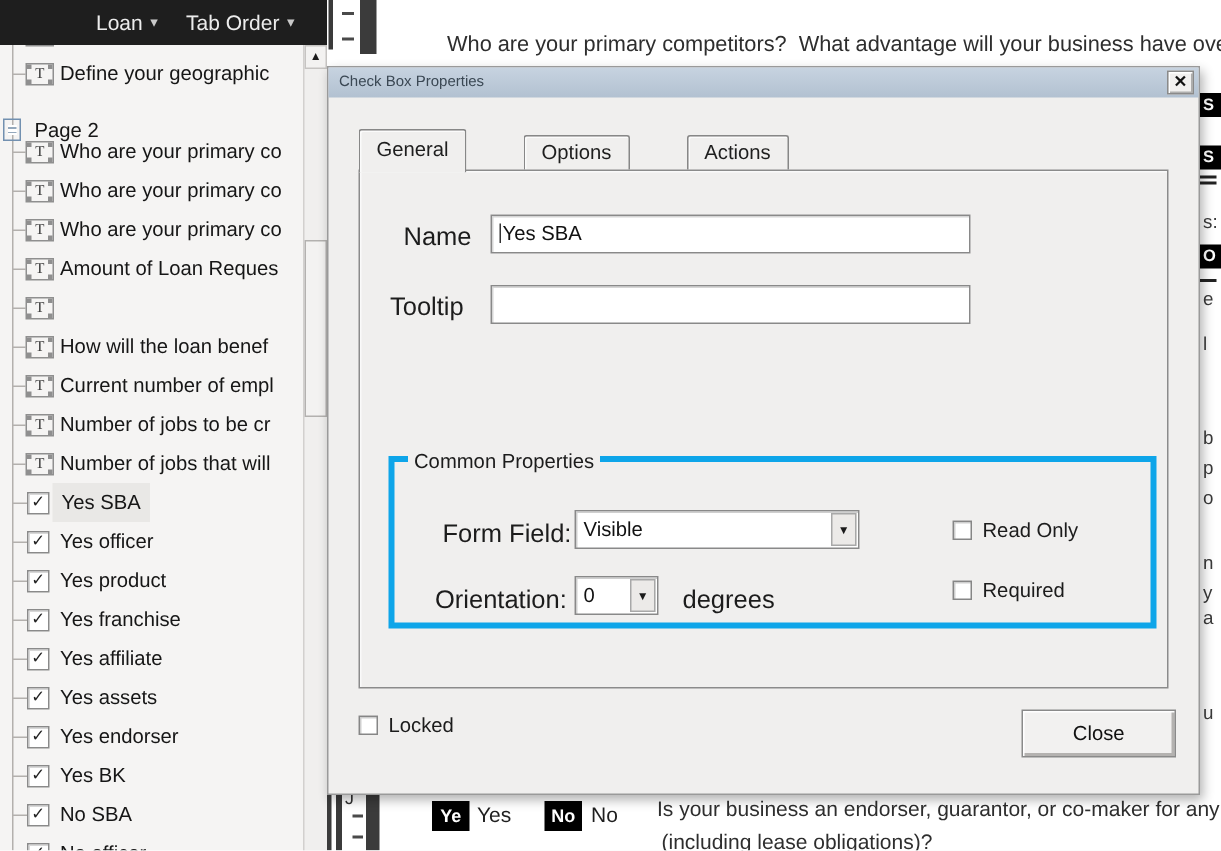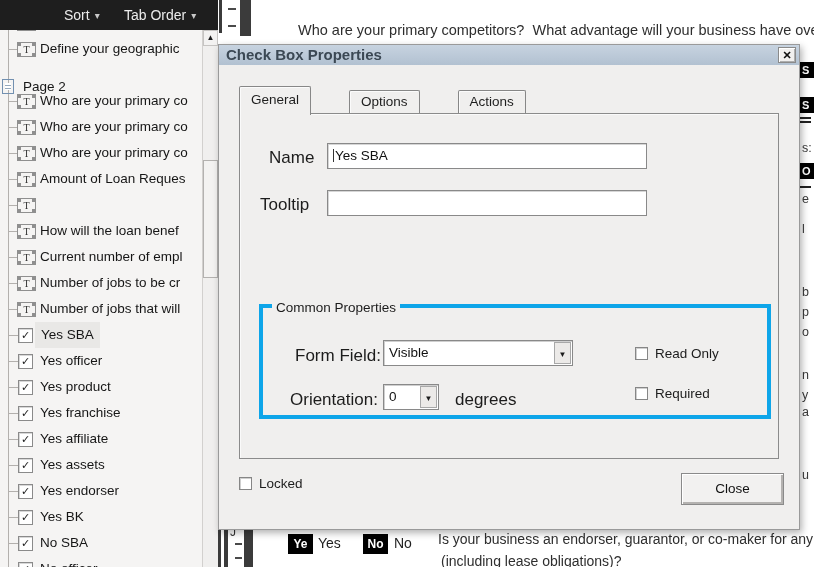--- a/index.html
+++ b/index.html
@@ -58,22 +58,22 @@
   #sb-up{position:absolute;left:0;top:0;width:15px;height:16px;background:#f3f2f1;
          border:1px solid #c6c4c2;box-sizing:border-box;font-size:8px;line-height:14px;
          text-align:center;color:#1a1a1a;}
   #sb-thumb{position:absolute;left:0;top:130px;width:15px;height:118px;background:#f3f2f1;
             border:1px solid #b3b1af;box-sizing:border-box;}
 
   
   #dlg{position:absolute;left:218px;top:44px;width:582px;height:486px;background:#f0efee;
        border:1px solid #9a9a9a;box-sizing:border-box;box-shadow:2px 3px 7px rgba(0,0,0,.30);z-index:10;}
   #dlg-title{position:absolute;left:0;top:0;right:0;height:20px;
-             background:linear-gradient(#c7d3e0,#b2c1d1);color:#3b4854;font-size:15px;
-             line-height:20px;padding-left:7px;font-weight:bold;}
+             background:linear-gradient(#c7d3e0,#b2c1d1);color:#3b4854;font-size:10px;
+             line-height:20px;padding-left:7px;}
   #dlg-x{position:absolute;right:3px;top:2px;width:18px;height:16px;background:#f1f0ef;
          border:1px solid #8a8a8a;box-shadow:inset 1px 1px 0 #fff,inset -1px -1px 0 #aeaeae;
          box-sizing:border-box;font-size:11px;font-weight:bold;line-height:14px;text-align:center;color:#111;}
   #tabs{position:absolute;left:20px;top:42px;height:27px;display:flex;align-items:flex-end;gap:36px;}
   .tab{height:23px;line-height:21px;padding:0 11px;font-size:13.5px;color:#1e1e1e;background:#f0efee;
        border:1px solid #878787;border-bottom:none;border-radius:2px 2px 0 0;margin-right:2px;
        box-shadow:inset 1px 1px 0 #fbfbfb;position:relative;z-index:1;}
   .tab.active{height:28px;line-height:26px;margin-bottom:-1px;z-index:3;}
   #panel{position:absolute;left:20px;top:68px;width:540px;height:346px;background:#f0efee;
          border:1px solid #8b8b8b;box-shadow:inset 1px 1px 0 #fafafa;box-sizing:border-box;z-index:2;}
@@ -139,21 +139,21 @@
         <div class="fragtext" style="top: 368px;">n</div>
         <div class="fragtext" style="top: 388px;">y</div>
         <div class="fragtext" style="top: 405px;">a</div>
         <div class="fragtext" style="top: 468px;">u</div>
       </div>
   </div>
 
   <div id="sidebar">
     <div id="toolbar">
       <div class="tbitem" id="tb-sort">
-        <span>Sort</span>
+        <span>Loan</span>
         <span class="caret">▾</span>
       </div>
       <div class="tbitem" id="tb-taborder">
         <span>Tab Order</span>
         <span class="caret">▾</span>
       </div>
     </div>
     <div id="tree">
       <div id="vline"></div>
     <div class="trow" style="top: -20px;">

